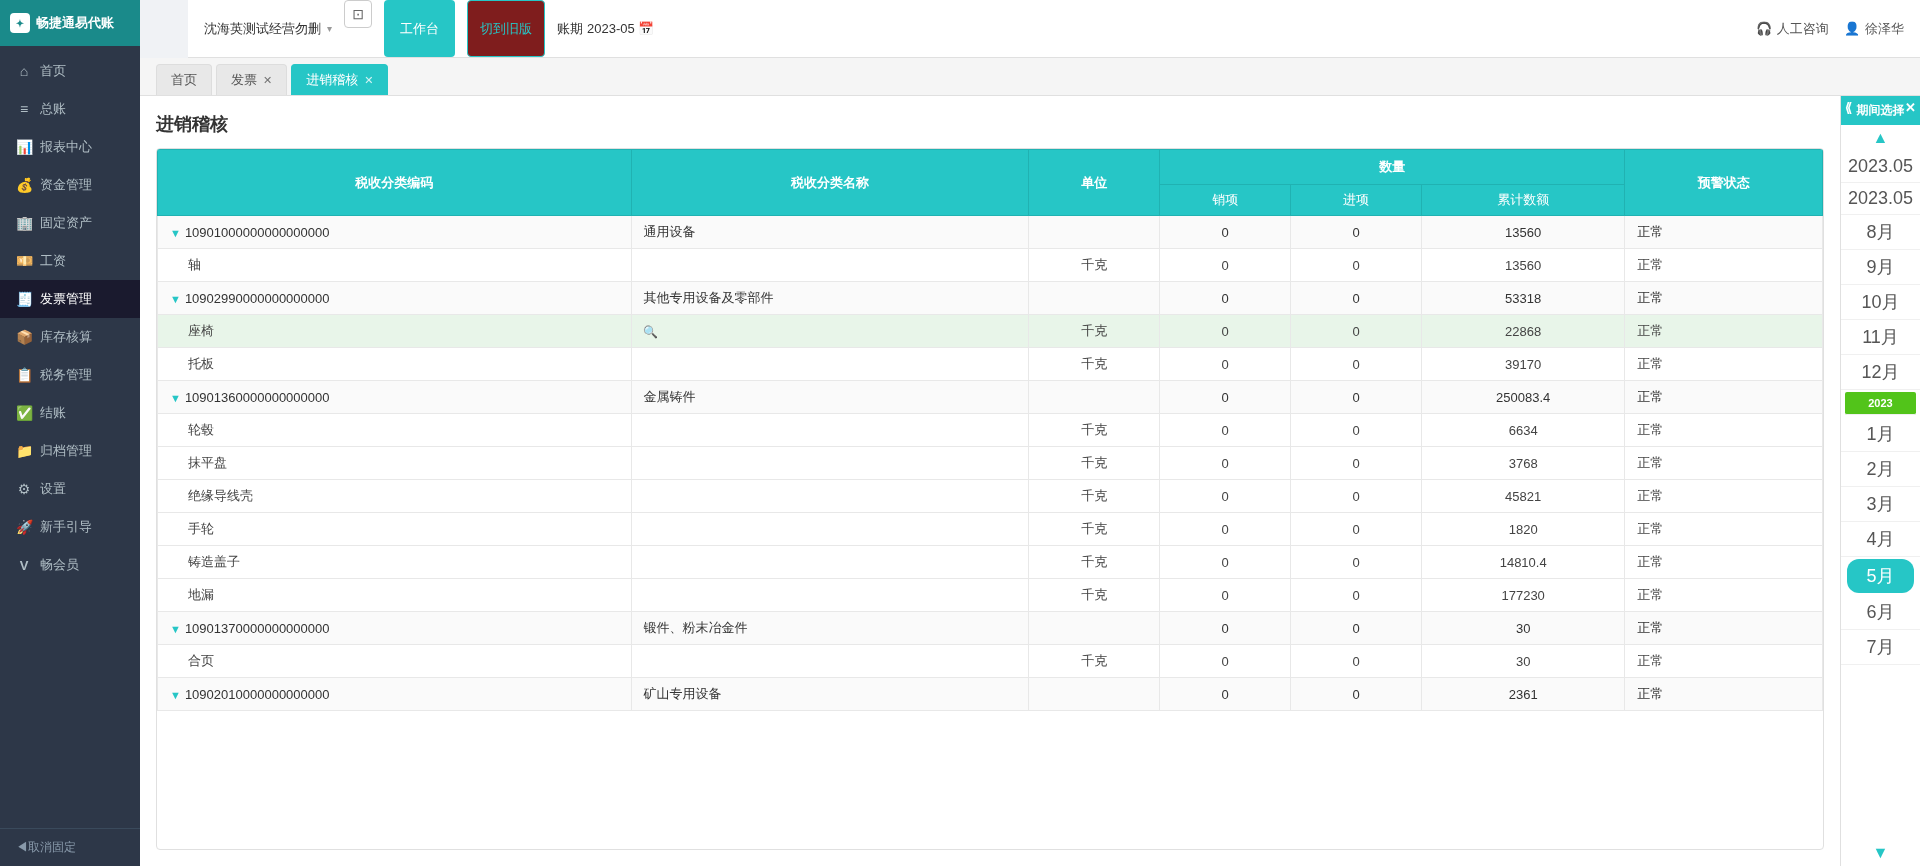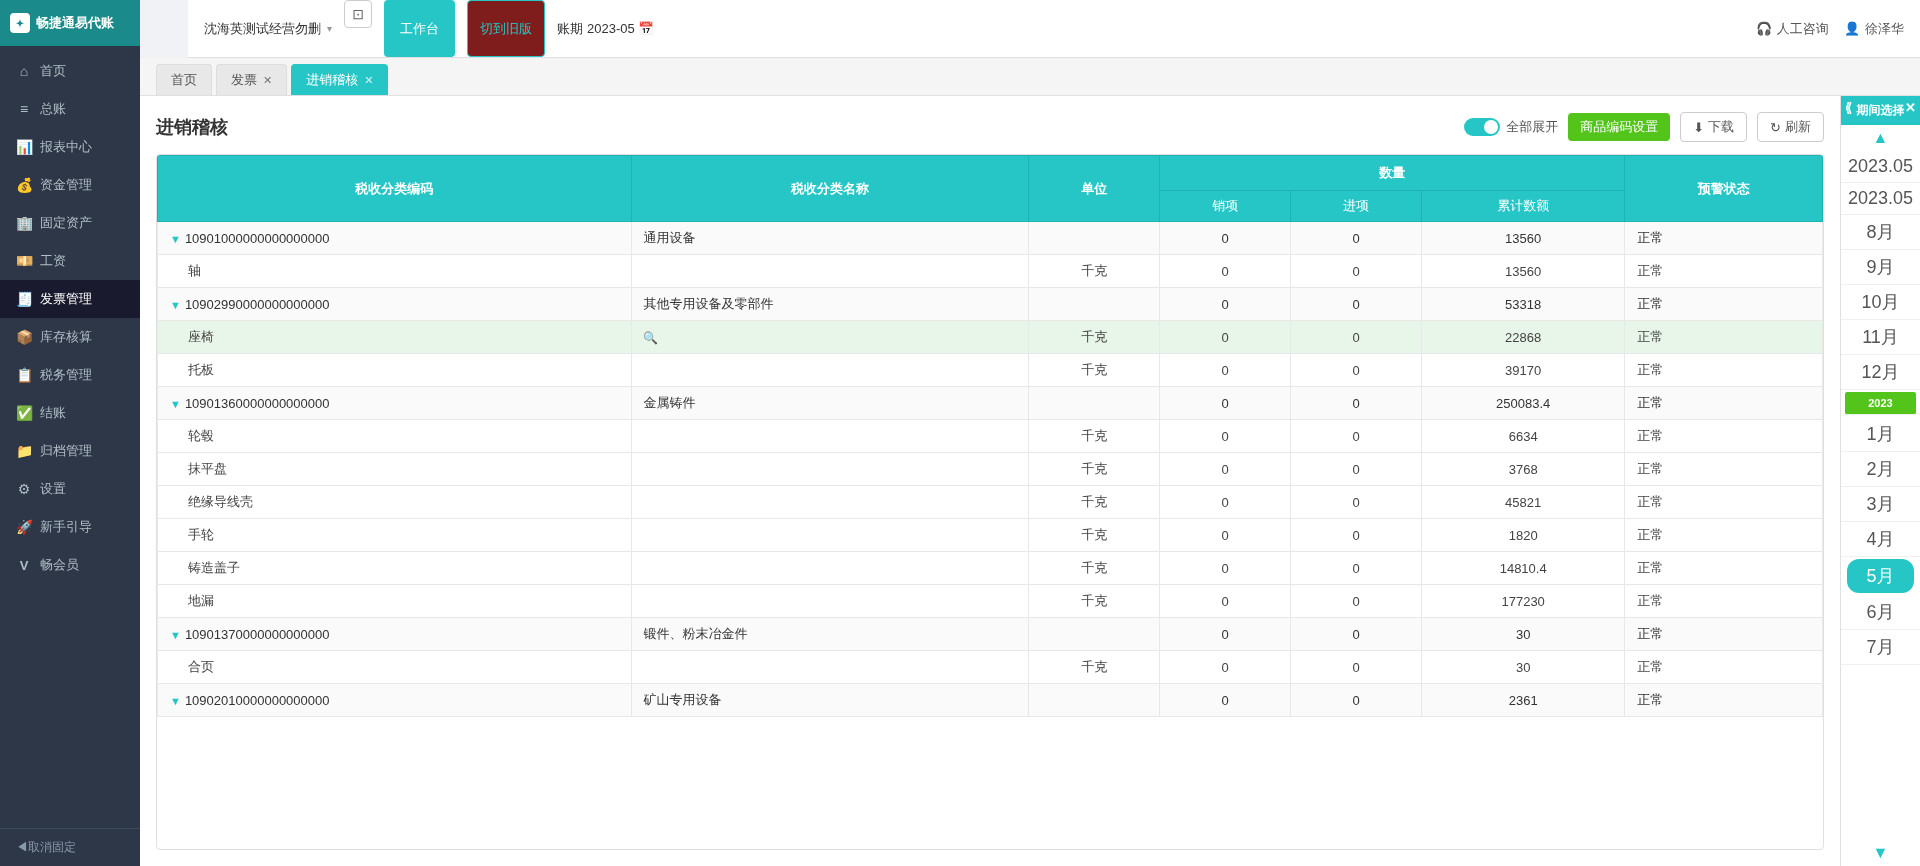--- a/index.html
+++ b/index.html
@@ -368,37 +368,20 @@
       <span class="tab-close">✕</span>
     </div>
   </div>
 
   <div class="page-content">
 
     <div class="main-panel">
 
       <div class="page-header">
         <span class="page-title">进销稽核</span>
-        <div class="page-actions">
-          <div class="toggle-switch">
-            <div class="toggle-track">
-              <div class="toggle-thumb"></div>
-            </div>
-            <span>全部展开</span>
-          </div>
-          <button class="btn-primary-green">商品编码设置</button>
-          <button class="btn-outline">
-            <span>⬇</span>
-            <span>下载</span>
-          </button>
-          <button class="btn-outline">
-            <span>↻</span>
-            <span>刷新</span>
-          </button>
-        </div>
       </div>
 
       <div class="table-container">
         <table>
           <thead>
             <tr>
               <th rowspan="2">税收分类编码</th>
               <th rowspan="2">税收分类名称</th>
               <th rowspan="2">单位</th>
               <th colspan="3">数量</th>

